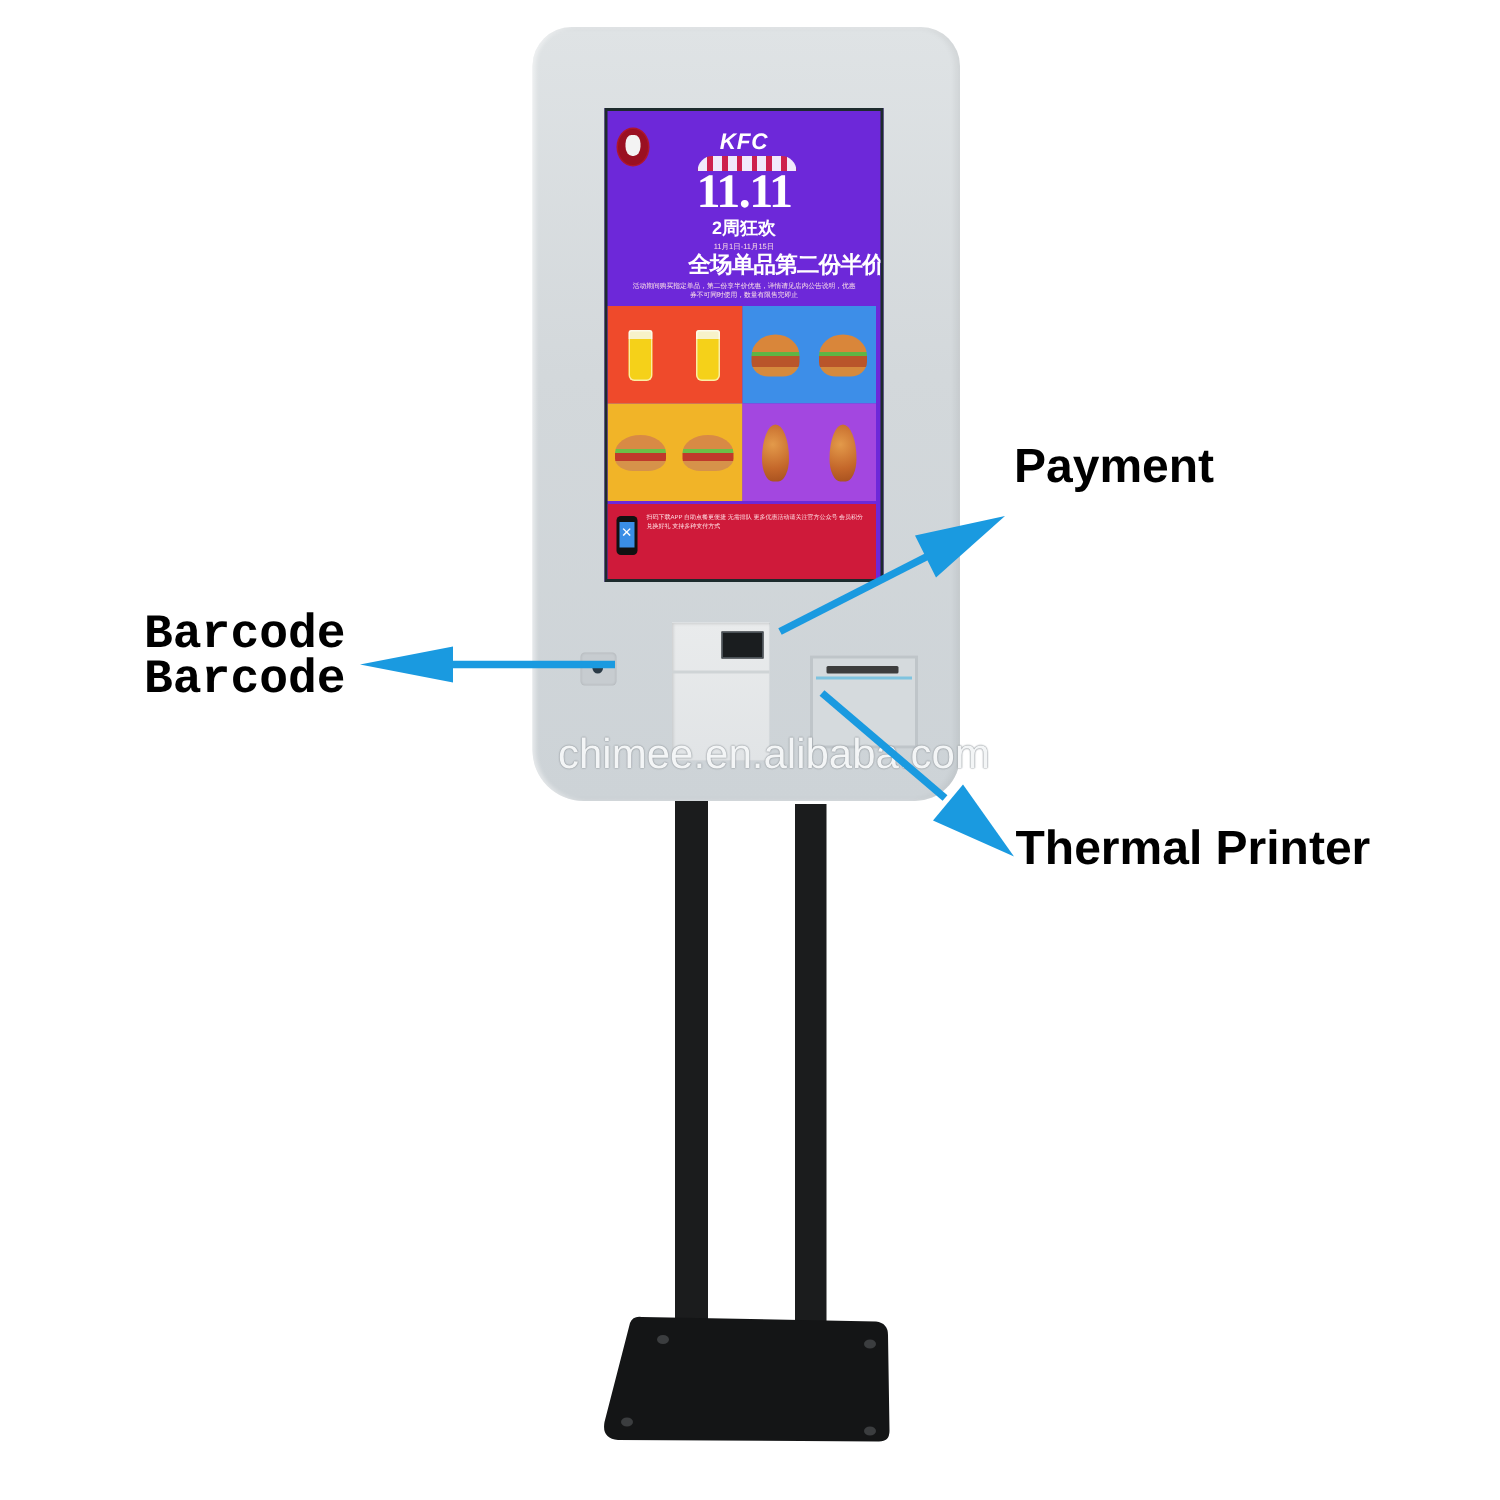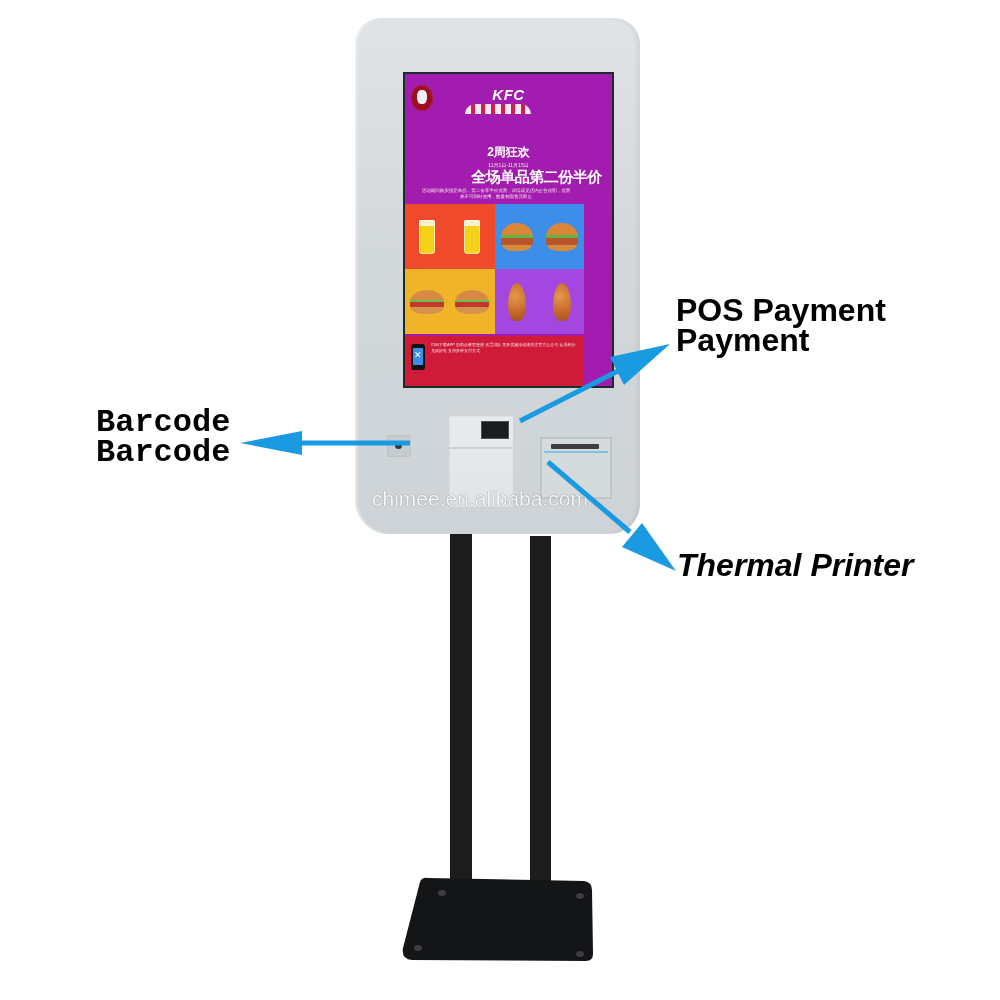--- a/index.html
+++ b/index.html
@@ -13,22 +13,22 @@
   
   .kiosk {
     left: 355px; top: 18px; width: 285px; height: 516px;
     background: linear-gradient(180deg, #dfe3e5 0%, #d3d8db 45%, #cdd3d7 100%);
     border-radius: 26px 26px 30px 34px;
     box-shadow: inset -3px 0 4px rgba(0,0,0,0.06), inset 2px 0 3px rgba(255,255,255,0.5);
   }
 
   
   .screen {
-    left: 403px; top: 72px; width: 211px; height: 316px;
-    background: #a21caf; border: 2px solid #1d2b2d; box-sizing: border-box;
+    left: 403px; top: 72px; width: 186px; height: 316px;
+    background: #6d28d9; border: 2px solid #1d2b2d; box-sizing: border-box;
     overflow: hidden;
   }
   .kfc-logo-badge {
     left: 7px; top: 12px; width: 20px; height: 24px; border-radius: 50%;
     background: #9a1022; box-shadow: 0 0 0 1px #b0162c;
   }
   .kfc-logo-badge::before {
     content: ""; position: absolute; left: 5px; top: 4px; width: 10px; height: 14px;
     border-radius: 40% 40% 45% 45%; background: #f3f3f3;
   }
@@ -123,52 +123,53 @@
     left: 540px; top: 437px; width: 72px; height: 62px;
     background: #d5dadd; border: 2px solid #bfc5c9; box-sizing: border-box;
   }
   .printer-slot {
     left: 9px; top: 5px; width: 48px; height: 5px; background: #3d3d3d; border-radius: 1px;
   }
   .printer-bar {
     left: 2px; top: 12px; width: 64px; height: 2px; background: #7fc3df;
   }
   .watermark {
-    left: 372px; top: 487px; color: #f3f5f6; font-size: 21px; letter-spacing: 0px;
+    left: 372px; top: 487px; color: #f3f5f6; font-size: 28px; letter-spacing: 0px;
     text-shadow: 0 0 1px #8b9196, 0 0 1px #8b9196;
   }
 
   
   .pole { background: #1b1c1d; }
   .pole-left { left: 450px; top: 534px; width: 22px; height: 380px; }
   .pole-right { left: 530px; top: 536px; width: 21px; height: 380px; }
   .base-plate {
     left: 400px; top: 876px; width: 194px; height: 86px;
   }
 
   
   .label {
     color: #000000; font-weight: bold; font-size: 32px; line-height: 30px;
     font-family: "Liberation Sans", sans-serif;
   }
   .label-barcode { left: 96px; top: 408px; font-family: Liberation Mono, monospace; }
   .label-pos { left: 676px; top: 295px; }
-  .label-printer { left: 677px; top: 550px; font-style: italic; }
+  .label-printer { left: 677px; top: 550px; }
 
   svg.arrows { position: absolute; left: 0; top: 0; }
 </style>
 </head>
 <body>
 
 <div class="abs kiosk"></div>
 
 <div class="abs screen">
   <div class="abs kfc-logo-badge"></div>
   <div class="abs kfc-title">KFC</div>
   <div class="abs tent"></div>
+  <div class="abs big-date">11.11</div>
   <div class="abs week-line">2周狂欢</div>
   <div class="abs date-range">11月1日-11月15日</div>
   <div class="abs promo-line">全场单品第二份半价</div>
   <div class="abs fine-print">活动期间购买指定单品，第二份享半价优惠，详情请见店内公告说明，优惠券不可同时使用，数量有限售完即止</div>
 
   <div class="abs grid">
     <div class="tile" style="background:#ef4a2b">
       <div class="drink"></div>
       <div class="drink"></div>
     </div>
@@ -236,18 +237,17 @@
     <line x1="548" y1="462" x2="630" y2="532" stroke="#1a9ae0" stroke-width="5"></line>
     <polygon points="676,571 622,547 642,523" fill="#1a9ae0"></polygon>
   </g>
 </svg>
 
 <div class="abs label label-barcode">
   <div>Barcode</div>
   <div>Barcode</div>
 </div>
 <div class="abs label label-pos">
-  <div>POS Payment</div>
   <div>Payment</div>
 </div>
 <div class="abs label label-printer">
   <div>Thermal Printer</div>
 </div>
 
 </body></html>

